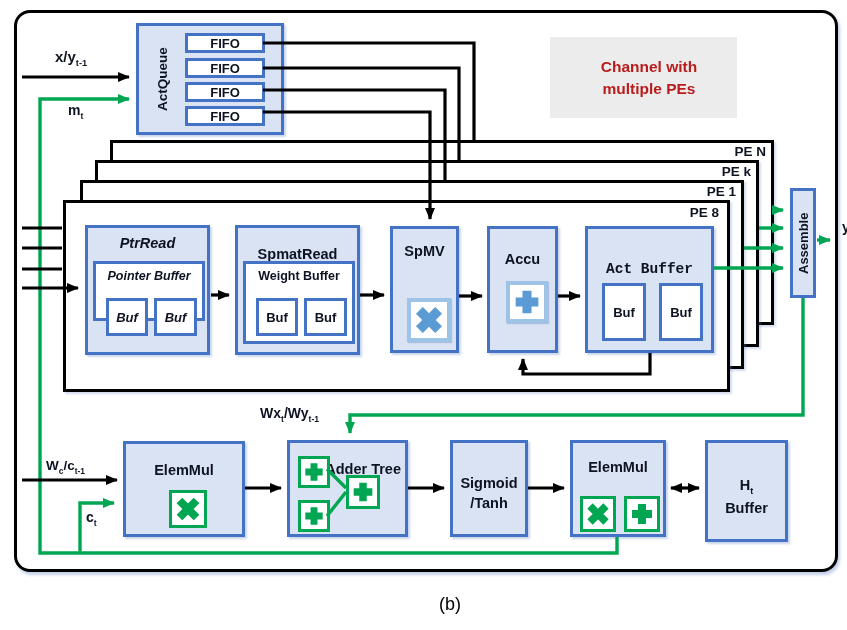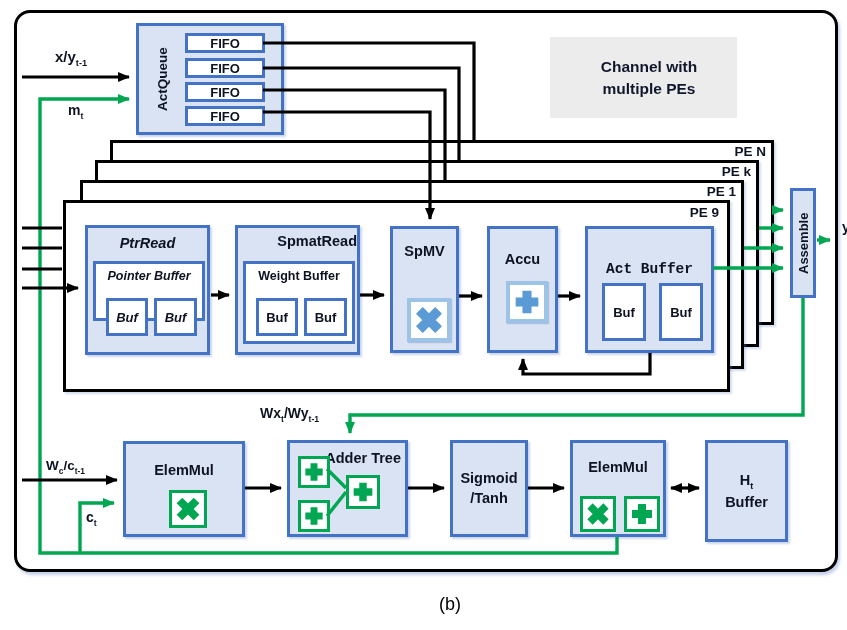--- a/index.html
+++ b/index.html
@@ -11,33 +11,33 @@
          box-shadow:2px 3px 3px rgba(110,140,200,.4);background:#fff;}
   
   .pe-box{background:#fff;border:3px solid #000;
           box-shadow:2px 2px 2px rgba(110,140,200,.3);}
   .pe-label{font-weight:bold;font-size:13.5px;text-align:right;}
   
   .blue{background:#dae3f3;border:3px solid #4472c4;
         box-shadow:2px 2px 2px rgba(104,134,197,.35);}
   .wbox{background:#fff;border:3px solid #4472c4;}
   .title{font-weight:bold;text-align:center;}
-  .t14{font-size:14.5px;}
+  .t14{font-size:14.5px;margin-top:11px;}
   .t13{font-size:13px;}
   .t12{font-size:12.5px;}
   .cc{display:flex;align-items:center;justify-content:center;}
   .vtext{writing-mode:vertical-rl;transform:rotate(180deg);
          font-weight:bold;display:flex;align-items:center;justify-content:center;}
   
   .op{background:#fff;}
   .op.blue-op{border:4px solid #9dc3e6;box-shadow:1px 1px 1px rgba(104,134,197,.4);}
   .op.green-op{border:3px solid #00a651;}
   .op svg{position:absolute;inset:0;width:100%;height:100%;}
   .note{background:#ececec;font-weight:bold;font-size:15.5px;line-height:1.4;
-        text-align:center;color:#0f172a;padding-left:11px;}
+        text-align:center;color:#b91c1c;padding-left:11px;}
   .lbl{font-weight:bold;white-space:nowrap;}
   sub{font-size:.62em;text-align:center;}
   .wires{position:absolute;left:0;top:0;z-index:6;pointer-events:none;}
   .z1{z-index:1}.z3{z-index:3}.z8{z-index:8}
   .caption{font-size:18px;color:#000;text-align:center;}
 </style>
 </head>
 <body>
 
 <div class="stage">
@@ -48,41 +48,41 @@
     <div>Channel with<br>multiple PEs</div>
   </div>
 
   <div class="abs pe-box z1" style="left:110px;top:140px;width:664px;height:185px;"></div>
   <div class="abs pe-box z1" style="left:95px;top:160px;width:664px;height:187px;"></div>
   <div class="abs pe-box z1" style="left:80px;top:180px;width:664px;height:189px;"></div>
   <div class="abs pe-box z1" style="left:63px;top:200px;width:667px;height:192px;"></div>
   <div class="abs pe-label z3" style="left:700px;top:144px;width:66px;">PE N</div>
   <div class="abs pe-label z3" style="left:685px;top:164px;width:66px;">PE k</div>
   <div class="abs pe-label z3" style="left:670px;top:184px;width:66px;">PE 1</div>
-  <div class="abs pe-label z3" style="left:653px;top:205px;width:66px;">PE 9</div>
+  <div class="abs pe-label z3" style="left:653px;top:205px;width:66px;">PE 8</div>
 
   <div class="abs blue z3" style="left:136px;top:23px;width:148px;height:112px;">
     <div class="abs vtext" style="left:2px;top:0;width:42px;height:106px;font-size:13.5px;">ActQueue</div>
     <div class="abs wbox cc title t13" style="left:46px;top:7px;width:80px;height:20px;">FIFO</div>
     <div class="abs wbox cc title t13" style="left:46px;top:32px;width:80px;height:20px;">FIFO</div>
     <div class="abs wbox cc title t13" style="left:46px;top:56px;width:80px;height:20px;">FIFO</div>
     <div class="abs wbox cc title t13" style="left:46px;top:80px;width:80px;height:20px;">FIFO</div>
   </div>
 
   <div class="abs blue z3" style="left:85px;top:225px;width:125px;height:130px;font-style:italic;">
     <div class="title t14" style="margin-top:7px;">PtrRead</div>
     <div class="abs wbox" style="left:5px;top:33px;width:112px;height:60px;">
       <div class="title t12" style="margin-top:5px;">Pointer Buffer</div>
       <div class="abs wbox cc title t13" style="left:10px;top:34px;width:42px;height:38px;">Buf</div>
       <div class="abs wbox cc title t13" style="left:58px;top:34px;width:43px;height:38px;">Buf</div>
     </div>
   </div>
 
   <div class="abs blue z3" style="left:235px;top:225px;width:125px;height:130px;">
-    <div class="title t14" style="margin-top:5px;text-align:right;">SpmatRead</div>
+    <div class="title t14" style="margin-top:18px;">SpmatRead</div>
     <div class="abs wbox" style="left:5px;top:33px;width:112px;height:83px;">
       <div class="title t12" style="margin-top:5px;">Weight Buffer</div>
       <div class="abs wbox cc title t13" style="left:10px;top:34px;width:42px;height:38px;">Buf</div>
       <div class="abs wbox cc title t13" style="left:58px;top:34px;width:43px;height:38px;">Buf</div>
     </div>
   </div>
 
   <div class="abs blue z3" style="left:390px;top:226px;width:69px;height:127px;">
     <div class="title t14" style="margin-top:14px;">SpMV</div>
     <div class="abs op blue-op" style="left:14px;top:69px;width:44px;height:44px;">

